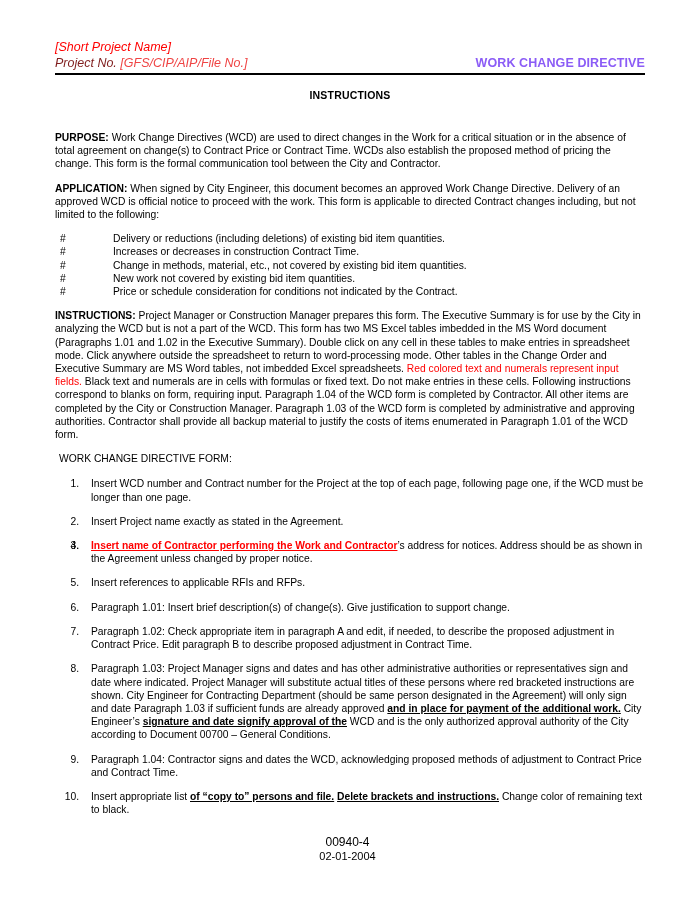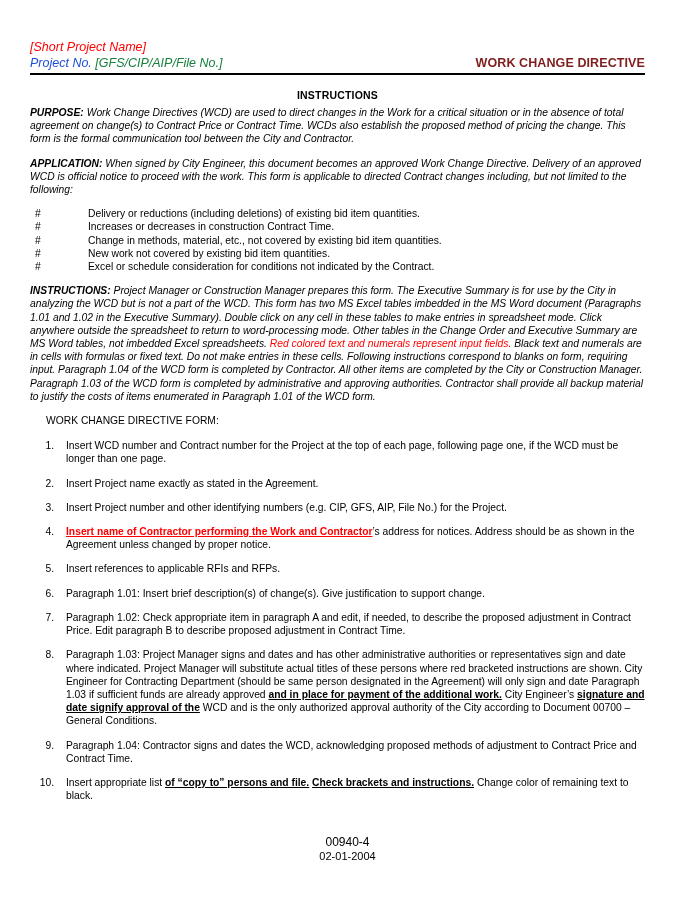--- a/index.html
+++ b/index.html
@@ -12,21 +12,21 @@
     height: 900px;
     font-family: "Liberation Sans", sans-serif;
     color: #000000;
     -webkit-font-smoothing: none;
   }
   .page {
     position: relative;
     width: 695px;
     height: 900px;
     box-sizing: border-box;
-    padding: 40px 50px 0 30px;
+    padding: 40px 50px 0 55px;
     background: #ffffff;
   }
 
   
   .doc-header {
     position: relative;
     padding-bottom: 2px;
     border-bottom: 2px solid #000000;
     margin-bottom: 0;
   }
@@ -38,53 +38,52 @@
     white-space: nowrap;
   }
   .hdr-line2 {
     position: relative;
     font-style: italic;
     font-size: 12.5px;
     line-height: 16px;
     white-space: nowrap;
   }
   .hdr-projno {
-    color: #1d4ed8;
+    color: #7f1d1d;
   }
   .hdr-filekey {
-    color: #15803d;
+    color: #ef4444;
   }
   .hdr-right {
     position: absolute;
     right: 0;
     top: 0;
     font-style: normal;
     font-weight: bold;
     font-size: 12.5px;
     letter-spacing: 0.1px;
-    color: #7f1d1d;
+    color: #8b5cf6;
   }
 
   
   .section-title {
     text-align: center;
     font-weight: bold;
     font-size: 10.5px;
     letter-spacing: 0.2px;
     margin-top: 14px;
-    margin-bottom: 5px;
+    margin-bottom: 30px;
   }
 
   
   .para {
     font-size: 10.3px;
     line-height: 13.2px;
     text-align: left;
     margin: 0 0 11px 0;
-    font-style: italic;
   }
   .para b { font-weight: bold; }
   .red { color: #ff0000; }
   .bold { font-weight: bold; text-decoration: underline; }
 
   
   .hash-list {
     margin: 0 0 11px 0;
     padding: 0;
     list-style: none;
@@ -99,21 +98,21 @@
     position: absolute;
     left: 5px;
     top: 0;
     font-size: 10.3px;
   }
 
   
   .form-heading {
     font-size: 10.3px;
     line-height: 13.2px;
-    margin: 0 0 12px 16px;
+    margin: 0 0 12px 4px;
   }
 
   
   .num-list {
     margin: 0;
     padding: 0;
     list-style: none;
   }
   .num-item {
     position: relative;
@@ -180,21 +179,21 @@
     <li class="hash-item">
       <span class="hash-mark">#</span>
       <span>Change in methods, material, etc., not covered by existing bid item quantities.</span>
     </li>
     <li class="hash-item">
       <span class="hash-mark">#</span>
       <span>New work not covered by existing bid item quantities.</span>
     </li>
     <li class="hash-item">
       <span class="hash-mark">#</span>
-      <span>Excel or schedule consideration for conditions not indicated by the Contract.</span>
+      <span>Price or schedule consideration for conditions not indicated by the Contract.</span>
     </li>
   </ul>
 
   <p class="para"><b>INSTRUCTIONS:</b><span>  Project Manager or Construction Manager prepares this form.  The Executive Summary is for use by the City in analyzing the WCD but is not a part of the WCD.  This form has two MS Excel tables imbedded in the MS Word document (Paragraphs 1.01 and 1.02 in the Executive Summary).  Double click on any cell in these tables to make entries in spreadsheet mode.  Click anywhere outside the spreadsheet to return to word-processing mode.  Other tables in the Change Order and Executive Summary are MS Word tables, not imbedded Excel spreadsheets. </span><span class="red"> Red colored text and numerals represent input fields. </span><span> Black text and numerals are in cells with formulas or fixed text.  Do not make entries in these cells.  Following instructions correspond to blanks on form, requiring input.  Paragraph 1.04 of the WCD form is completed by Contractor.  All other items are completed by the City or Construction Manager.  Paragraph 1.03 of the WCD form is completed by administrative and approving authorities.  Contractor shall provide all backup material to justify the costs of items enumerated in Paragraph 1.01 of the WCD form.</span></p>
 
   <div class="form-heading">WORK CHANGE DIRECTIVE FORM:</div>
 
   <ol class="num-list">
 
     <li class="num-item">
@@ -202,21 +201,20 @@
       <span>Insert WCD number and Contract number for the Project at the top of each page, following page one, if the WCD must be longer than one page.</span>
     </li>
 
     <li class="num-item">
       <span class="num-marker">2.</span>
       <span>Insert Project name exactly as stated in the Agreement.</span>
     </li>
 
     <li class="num-item">
       <span class="num-marker">3.</span>
-      <span>Insert Project number and other identifying numbers (e.g. CIP, GFS, AIP, File No.) for the Project.</span>
     </li>
 
     <li class="num-item">
       <span class="num-marker">4.</span>
       <span class="red bold">Insert name of Contractor performing the Work and Contractor</span><span>’s address for notices.  Address should be as shown in the Agreement unless changed by proper notice.</span>
     </li>
 
     <li class="num-item">
       <span class="num-marker">5.</span>
       <span>Insert references to applicable RFIs and RFPs.</span>
@@ -237,21 +235,21 @@
       <span>Paragraph 1.03:  Project Manager signs and dates and has other administrative authorities or representatives sign and date where indicated.  Project Manager will substitute actual titles of these persons where red bracketed instructions are shown.  City Engineer for Contracting Department (should be same person designated in the Agreement) will only sign and date Paragraph 1.03 if sufficient funds are already approved </span><span class="bold">and in place for payment of the additional work.</span><span>  City Engineer’s </span><span class="bold">signature and date signify approval of the</span><span> WCD and is the only authorized approval authority of the City according to Document 00700 – General Conditions.</span>
     </li>
 
     <li class="num-item">
       <span class="num-marker">9.</span>
       <span>Paragraph 1.04:  Contractor signs and dates the WCD, acknowledging proposed methods of adjustment to Contract Price and Contract Time.</span>
     </li>
 
     <li class="num-item">
       <span class="num-marker">10.</span>
-      <span>Insert appropriate list </span><span class="bold">of “copy to” persons and file.</span><span>  </span><span class="bold">Check brackets and instructions.</span><span>  Change color of remaining text to black.</span>
+      <span>Insert appropriate list </span><span class="bold">of “copy to” persons and file.</span><span>  </span><span class="bold">Delete brackets and instructions.</span><span>  Change color of remaining text to black.</span>
     </li>
 
   </ol>
 
   <div class="doc-footer">
     <div class="footer-num">00940-4</div>
     <div class="footer-date">02-01-2004</div>
   </div>
 
 </div>

